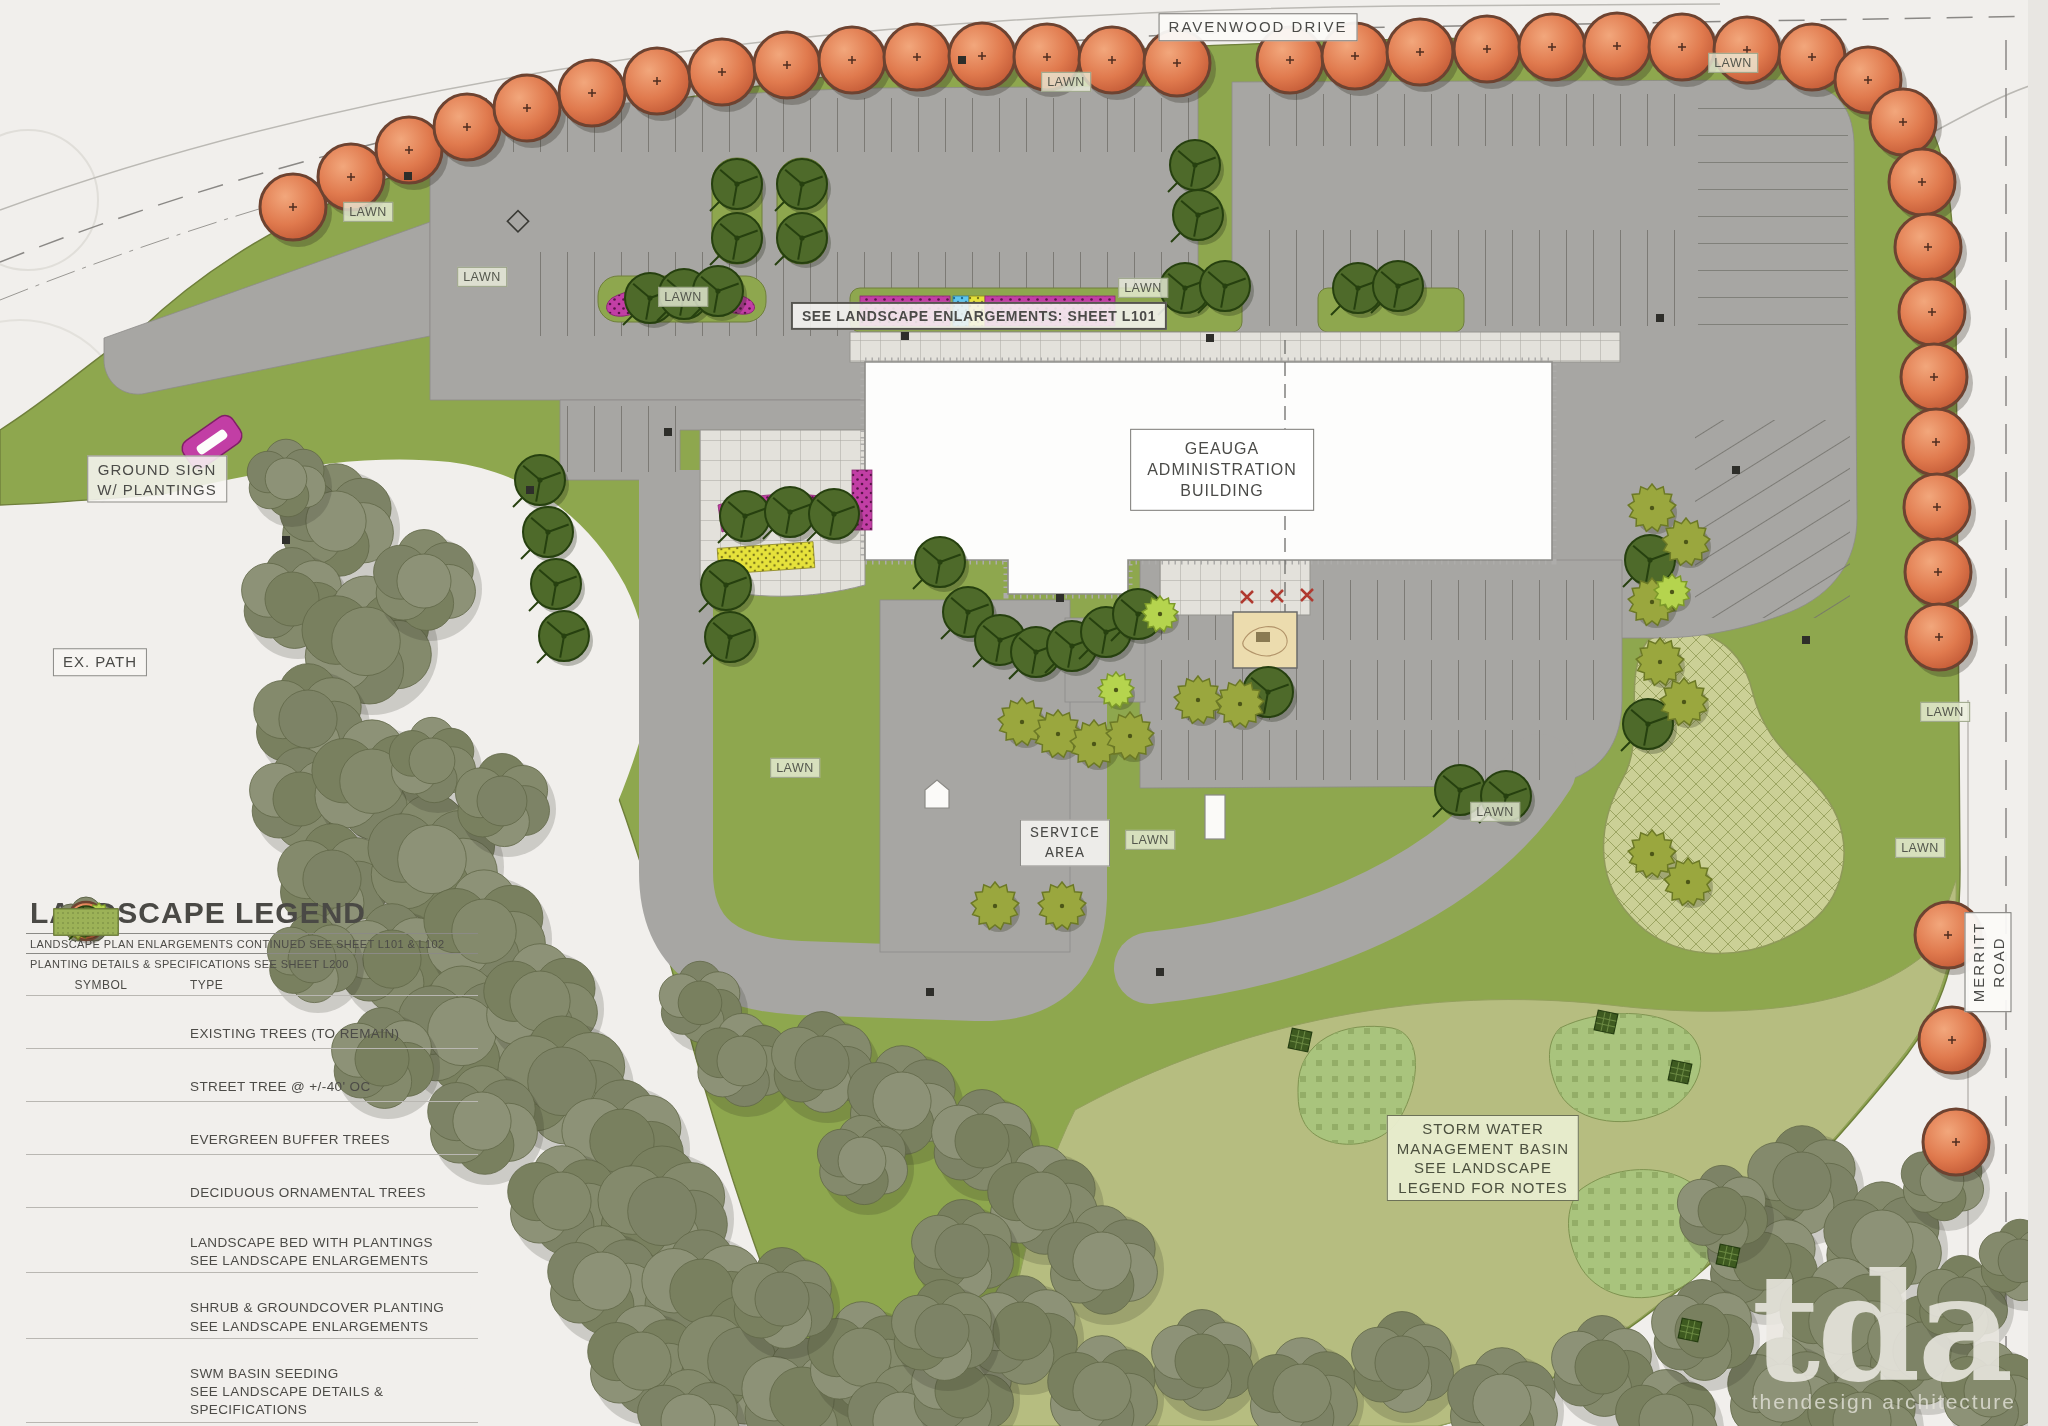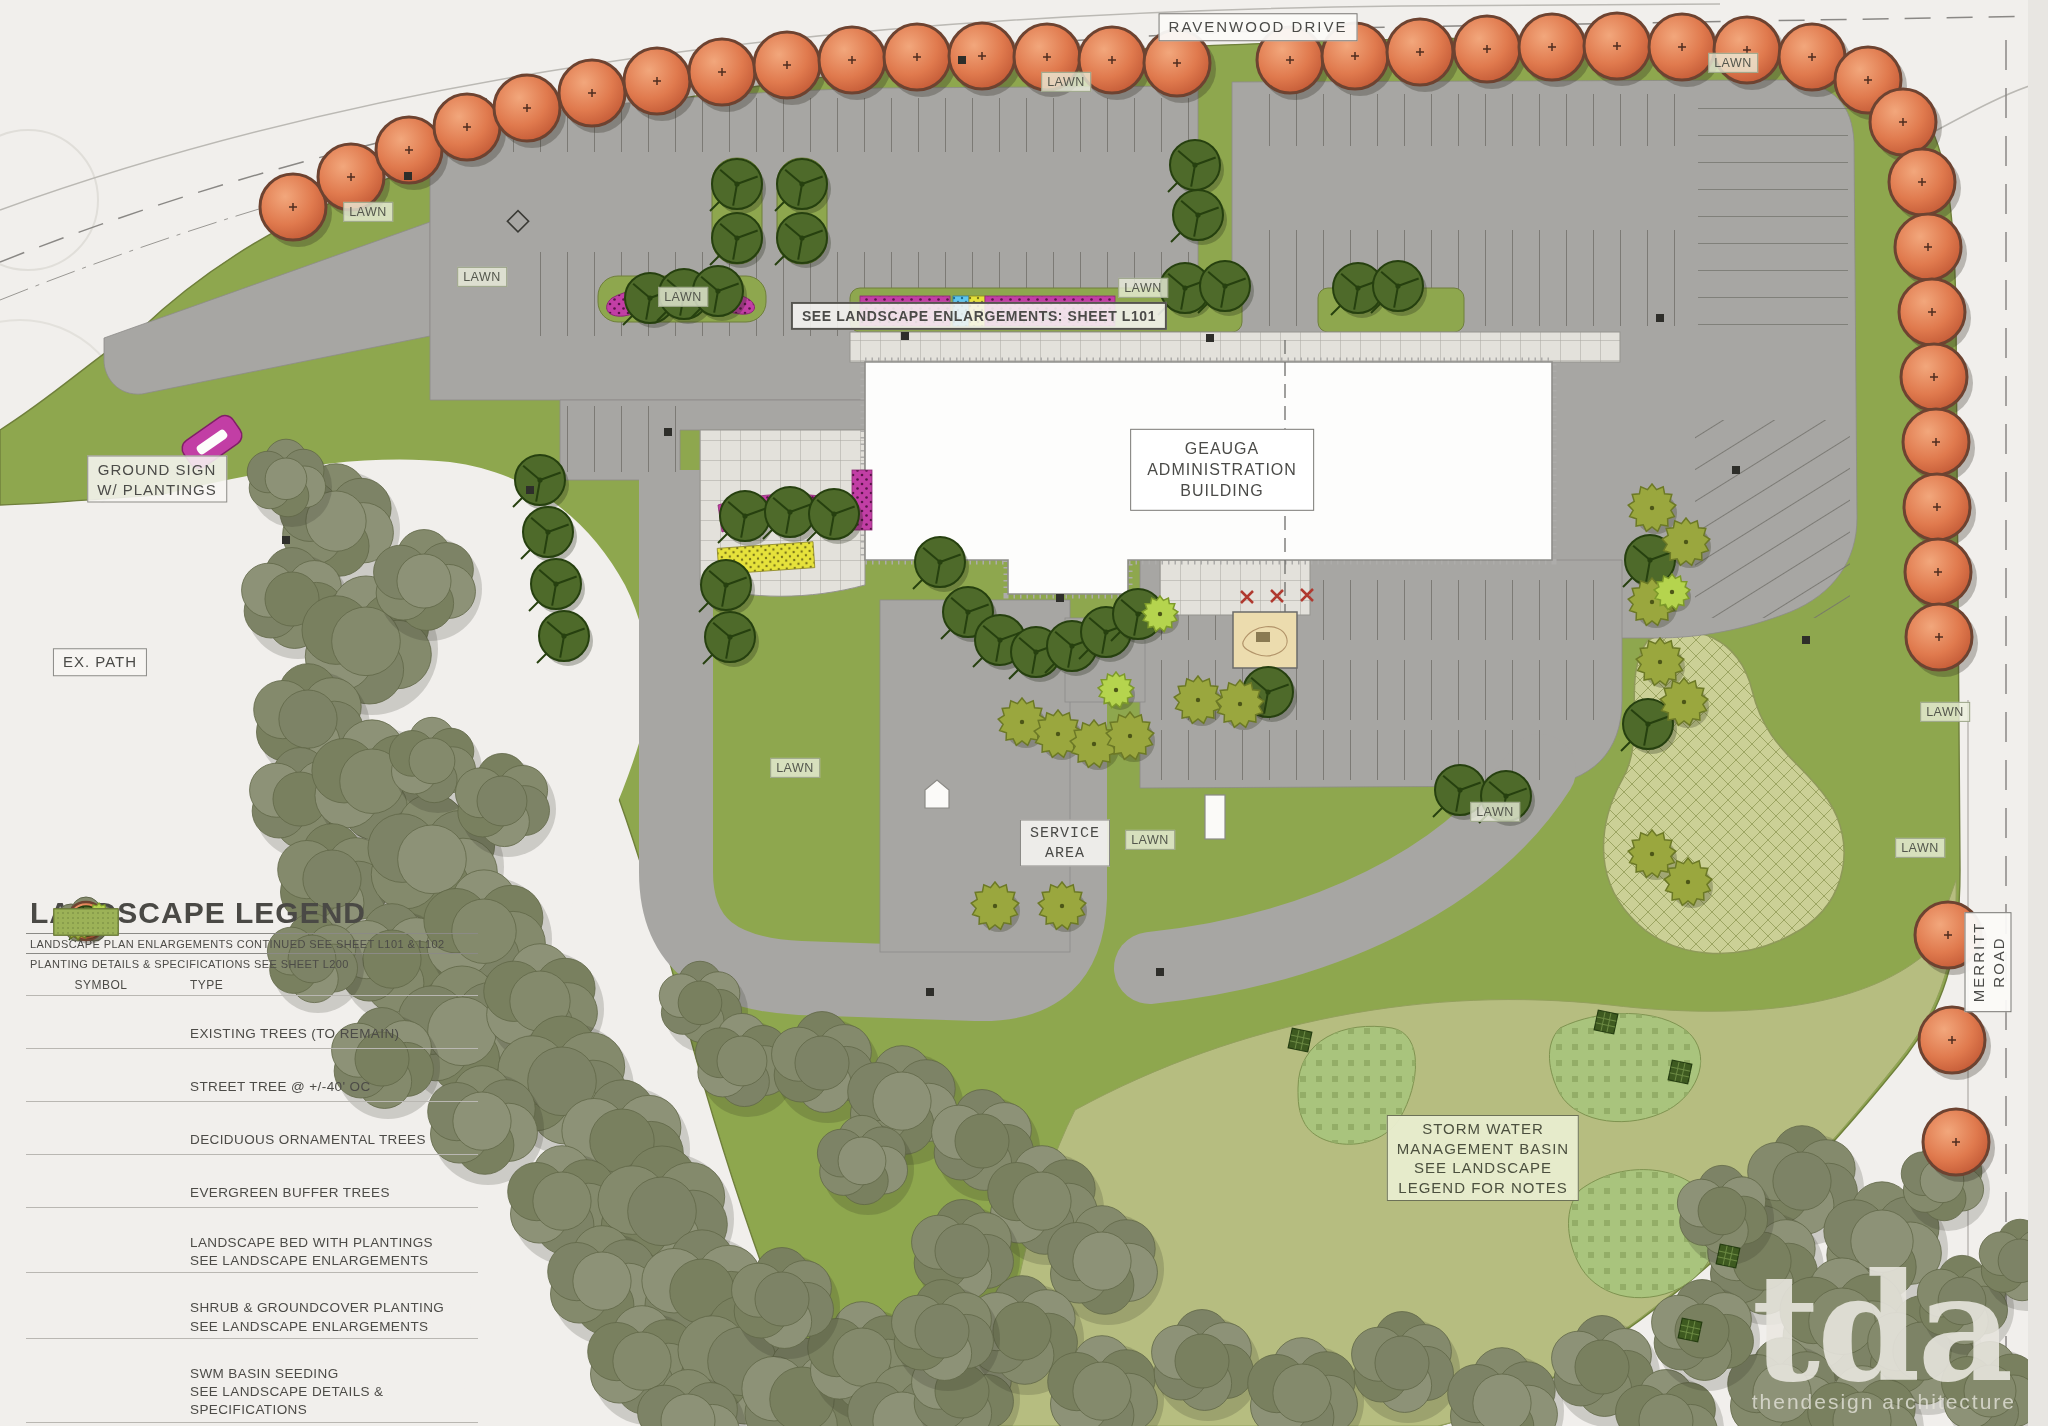--- a/index.html
+++ b/index.html
@@ -1219,36 +1219,36 @@
               <circle cx="63" cy="29" r="19" fill="rgba(40,35,25,.3)"></circle>
     <circle cx="60" cy="25" r="19" fill="url(#gTree)" stroke="#6d4331" stroke-width="2.5"></circle>
     <path d="M57 25 h6 M60 22 v6" stroke="#4f2d1f" stroke-width="1.3" fill="none"></path>
             </svg>
           </div>
           <div class="lbl">STREET TREE @ +/-40' OC</div>
         </div>
         <div class="item">
           <div class="sym">
             <svg width="120" height="52" viewBox="0 0 120 52">
+              <path d="M52.0 14.0L55.0 17.9L59.5 16.0L60.1 20.9L65.0 21.5L63.1 26.0L67.0 29.0L63.1 32.0L65.0 36.5L60.1 37.1L59.5 42.0L55.0 40.1L52.0 44.0L49.0 40.1L44.5 42.0L43.9 37.1L39.0 36.5L40.9 32.0L37.0 29.0L40.9 26.0L39.0 21.5L43.9 20.9L44.5 16.0L49.0 17.9Z" fill="#9aa73e" stroke="#6c7926" stroke-width="1.3"></path>
+    <path d="M73.0 7.0L75.4 9.8L78.9 8.7L79.4 12.4L83.0 13.4L81.4 16.8L83.9 19.6L80.7 21.5L81.3 25.2L77.6 25.2L76.1 28.6L73.0 26.5L69.9 28.6L68.4 25.2L64.7 25.2L65.3 21.5L62.1 19.6L64.6 16.8L63.0 13.4L66.6 12.4L67.1 8.7L70.6 9.8Z" fill="#b5d44e" stroke="#7d9a2a" stroke-width="1.2"></path>
+    <circle cx="52" cy="29" r="1.8" fill="#4c5618"></circle>
+            </svg>
+          </div>
+          <div class="lbl">EVERGREEN BUFFER TREES</div>
+        </div>
+        <div class="item">
+          <div class="sym">
+            <svg width="120" height="52" viewBox="0 0 120 52">
               <circle cx="63" cy="28" r="15" fill="rgba(30,35,18,.3)"></circle>
     <circle cx="60" cy="25" r="15" fill="#4e6a2a" stroke="#26400f" stroke-width="1.6"></circle>
     <path d="M60 25 L57 11 M60 25 L73 31 M60 25 L48 33 M50 36 L43 44" stroke="#26400f" stroke-width="1.6" fill="none"></path>
             </svg>
           </div>
           <div class="lbl">DECIDUOUS ORNAMENTAL TREES</div>
-        </div>
-        <div class="item">
-          <div class="sym">
-            <svg width="120" height="52" viewBox="0 0 120 52">
-              <path d="M52.0 14.0L55.0 17.9L59.5 16.0L60.1 20.9L65.0 21.5L63.1 26.0L67.0 29.0L63.1 32.0L65.0 36.5L60.1 37.1L59.5 42.0L55.0 40.1L52.0 44.0L49.0 40.1L44.5 42.0L43.9 37.1L39.0 36.5L40.9 32.0L37.0 29.0L40.9 26.0L39.0 21.5L43.9 20.9L44.5 16.0L49.0 17.9Z" fill="#9aa73e" stroke="#6c7926" stroke-width="1.3"></path>
-    <path d="M73.0 7.0L75.4 9.8L78.9 8.7L79.4 12.4L83.0 13.4L81.4 16.8L83.9 19.6L80.7 21.5L81.3 25.2L77.6 25.2L76.1 28.6L73.0 26.5L69.9 28.6L68.4 25.2L64.7 25.2L65.3 21.5L62.1 19.6L64.6 16.8L63.0 13.4L66.6 12.4L67.1 8.7L70.6 9.8Z" fill="#b5d44e" stroke="#7d9a2a" stroke-width="1.2"></path>
-    <circle cx="52" cy="29" r="1.8" fill="#4c5618"></circle>
-            </svg>
-          </div>
-          <div class="lbl">EVERGREEN BUFFER TREES</div>
         </div>
         <div class="item">
           <div class="sym">
             <svg width="120" height="52" viewBox="0 0 120 52">
               <defs>
                 <pattern id="lm4" width="9" height="9" patternUnits="userSpaceOnUse">
     <rect width="9" height="9" fill="#c23ea5"></rect>
                   <circle cx="2.5" cy="2.5" r="1.3" fill="#591448"></circle>
     <circle cx="7" cy="7" r="1.3" fill="#591448"></circle>
                 </pattern>

